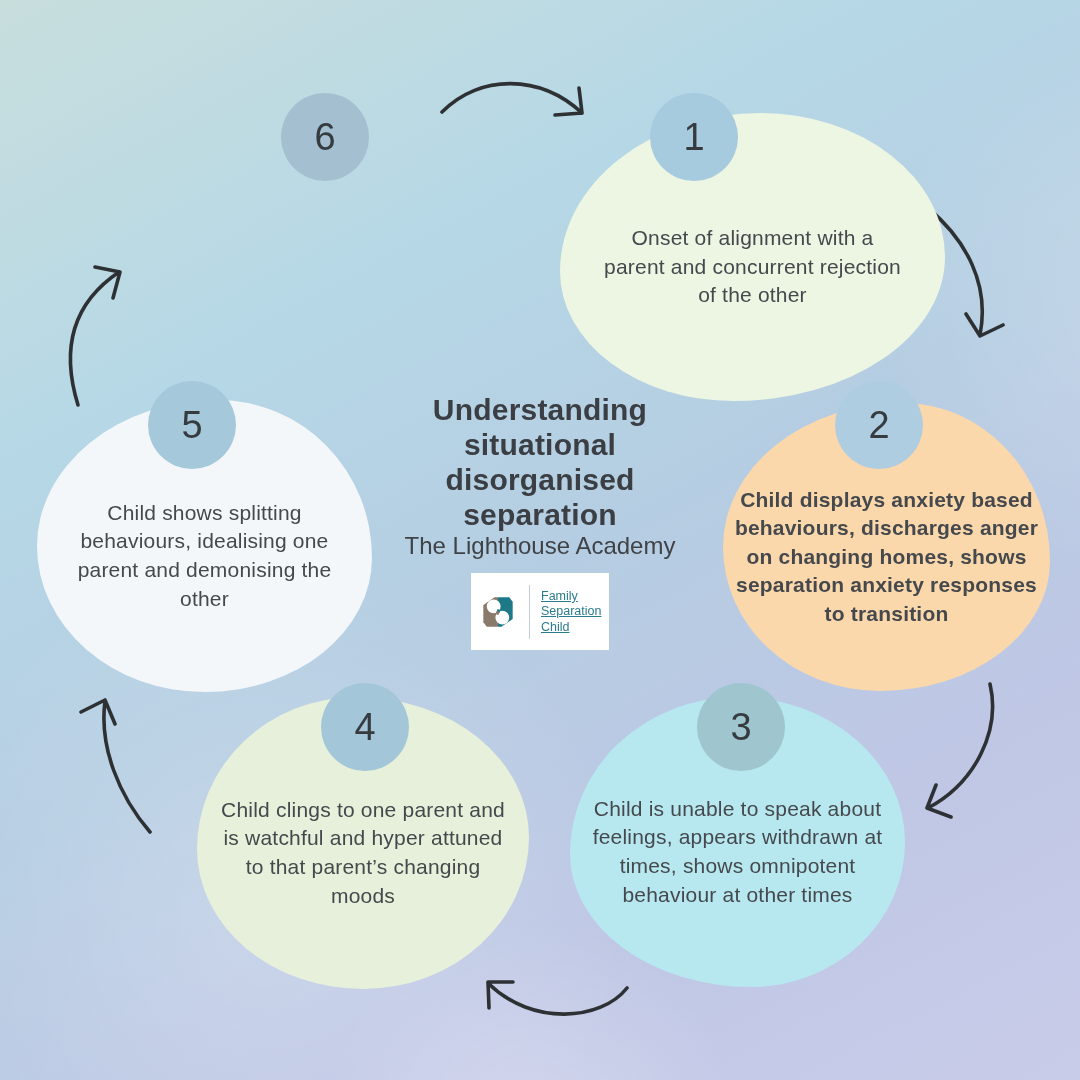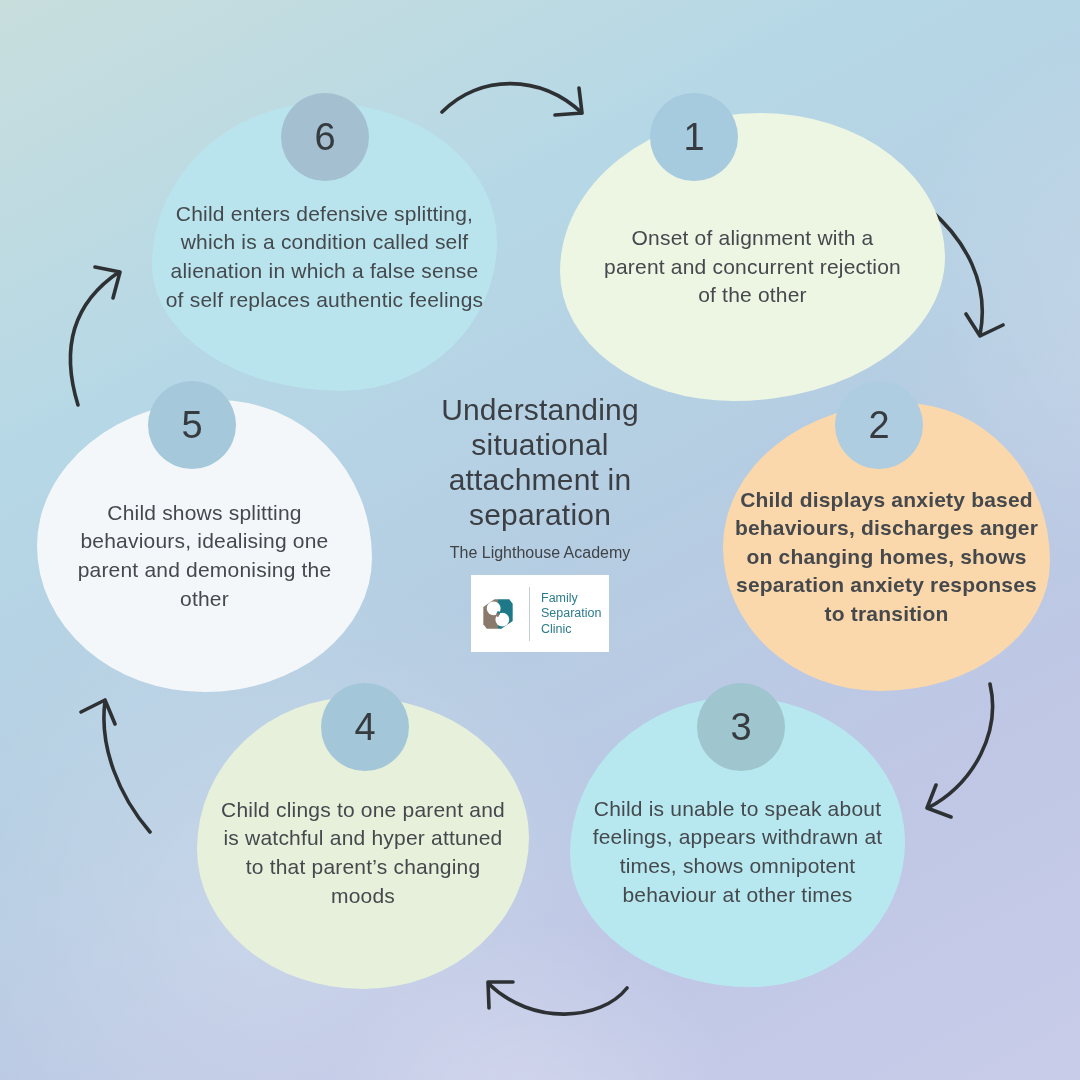--- a/index.html
+++ b/index.html
@@ -37,24 +37,24 @@
            font-size:38px; color:#363b40; }
   .badge-s1 { left:650px; top:93px; }
   .badge-s2 { left:835px; top:381px; }
   .badge-s3 { left:697px; top:683px; }
   .badge-s4 { left:321px; top:683px; }
   .badge-s5 { left:148px; top:381px; }
   .badge-s6 { left:281px; top:93px; }
 
   .center-block { position:absolute; left:0; right:0; top:392px;
                   display:flex; flex-direction:column; align-items:center; }
-  .title { margin:0; font-size:30px; font-weight:normal; line-height:1.17; letter-spacing:.2px;
+  .title { margin:0; font-size:30px; font-weight:bold; line-height:1.17; letter-spacing:.2px;
            color:#3b3e43; text-align:center; }
   .title span { display:block; }
-  .subtitle { margin-top:12px; font-size:16px; color:#3f4347; }
+  .subtitle { margin-top:0; font-size:24px; color:#3f4347; }
   .logo-box { margin-top:13px; width:138px; height:77px; background:#ffffff;
               display:flex; align-items:center; padding:6px 6px; box-sizing:border-box; }
   .logo-mark { width:38px; height:38px; flex-shrink:0; margin-left:2px; }
   .logo-divider { width:1px; height:54px; background:#c3ced4; margin:0 11px 0 12px; }
   .logo-text { font-size:12.5px; line-height:1.22; text-align:left; }
   .logo-text span { display:block; }
 </style>
 </head>
 <body>
 
@@ -81,23 +81,20 @@
   </div>
   <div class="blob blob-s3" style="background: rgb(183, 232, 240);">
     <p class="blob-text">Child is unable to speak about feelings, appears withdrawn at times, shows omnipotent behaviour at other times</p>
   </div>
   <div class="blob blob-s4" style="background: rgb(230, 240, 218);">
     <p class="blob-text">Child clings to one parent and is watchful and hyper attuned to that parent’s changing moods</p>
   </div>
   <div class="blob blob-s5" style="background: rgb(244, 247, 250);">
     <p class="blob-text">Child shows splitting behaviours, idealising one parent and demonising the other</p>
   </div>
-  <div class="blob blob-s6" style="background: rgb(185, 228, 237);">
-    <p class="blob-text">Child enters defensive splitting, which is a condition called self alienation in which a false sense of self replaces authentic feelings</p>
-  </div>
 
   <div class="badge badge-s1" style="background: rgb(166, 202, 222);">
     <span>1</span>
   </div>
   <div class="badge badge-s2" style="background: rgb(174, 205, 224);">
     <span>2</span>
   </div>
   <div class="badge badge-s3" style="background: rgb(159, 197, 206);">
     <span>3</span>
   </div>
@@ -108,36 +105,36 @@
     <span>5</span>
   </div>
   <div class="badge badge-s6" style="background: rgb(164, 192, 208);">
     <span>6</span>
   </div>
 
   <div class="center-block">
     <h1 class="title">
       <span>Understanding</span>
       <span>situational</span>
-      <span>attachment in</span>
+      <span>disorganised</span>
       <span>separation</span>
     </h1>
     <div class="subtitle">The Lighthouse Academy</div>
 
     <div class="logo-box">
       <svg class="logo-mark" viewBox="0 0 44 44" style="--brown: #8a7a6c; --teal: #1d7888;">
         <polygon points="5,14 18,5 22,5 22,39 9,39 5,34" style="fill:var(--brown)"></polygon>
         <polygon points="22,5 35,5 39,10 39,30 26,39 22,39" style="fill:var(--teal)"></polygon>
         <circle cx="17" cy="15.5" r="8" fill="#ffffff"></circle>
         <circle cx="27" cy="28.5" r="8" fill="#ffffff"></circle>
         <path d="M21 19 q4 -1 3 4 q-4 1 -3 -4 Z" style="fill:var(--teal)"></path>
         <path d="M23 25 q-4 1 -3 -4 q4 -1 3 4 Z" style="fill:var(--brown)"></path>
       </svg>
       <div class="logo-divider"></div>
-      <div class="logo-text" style="color: rgb(43, 124, 140);">
+      <div class="logo-text" style="color: rgb(43, 124, 140); text-decoration: underline;">
         <span>Family</span>
         <span>Separation</span>
-        <span>Clinic</span>
+        <span>Child</span>
       </div>
     </div>
   </div>
 
 </div>
 
 </body></html>

